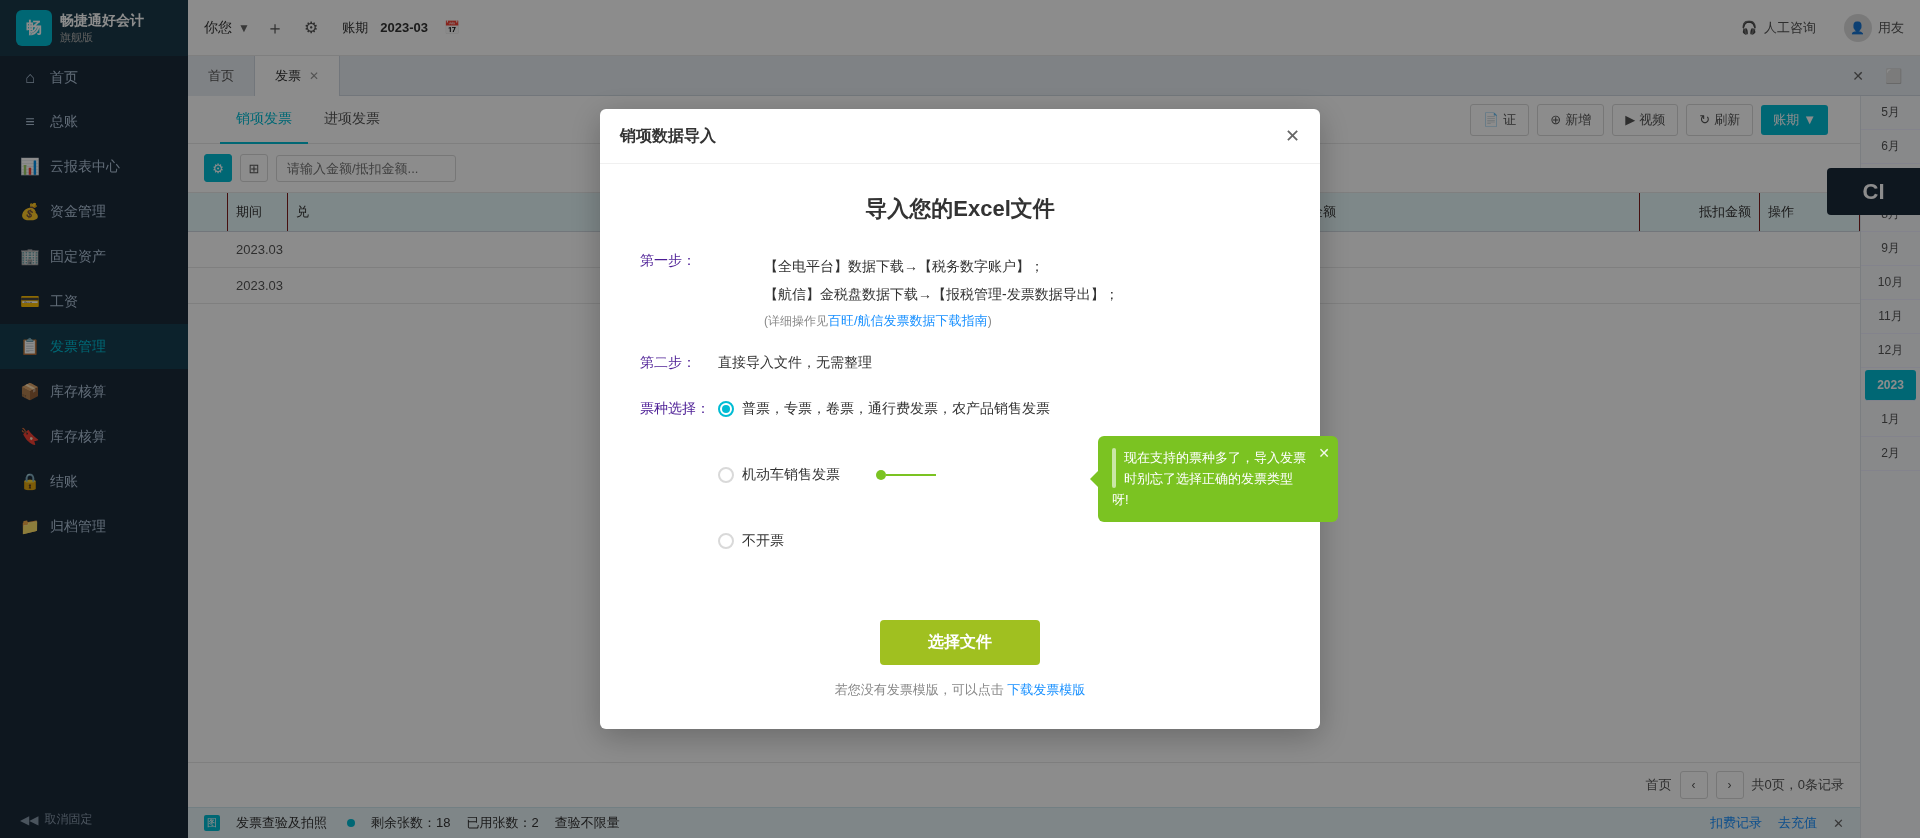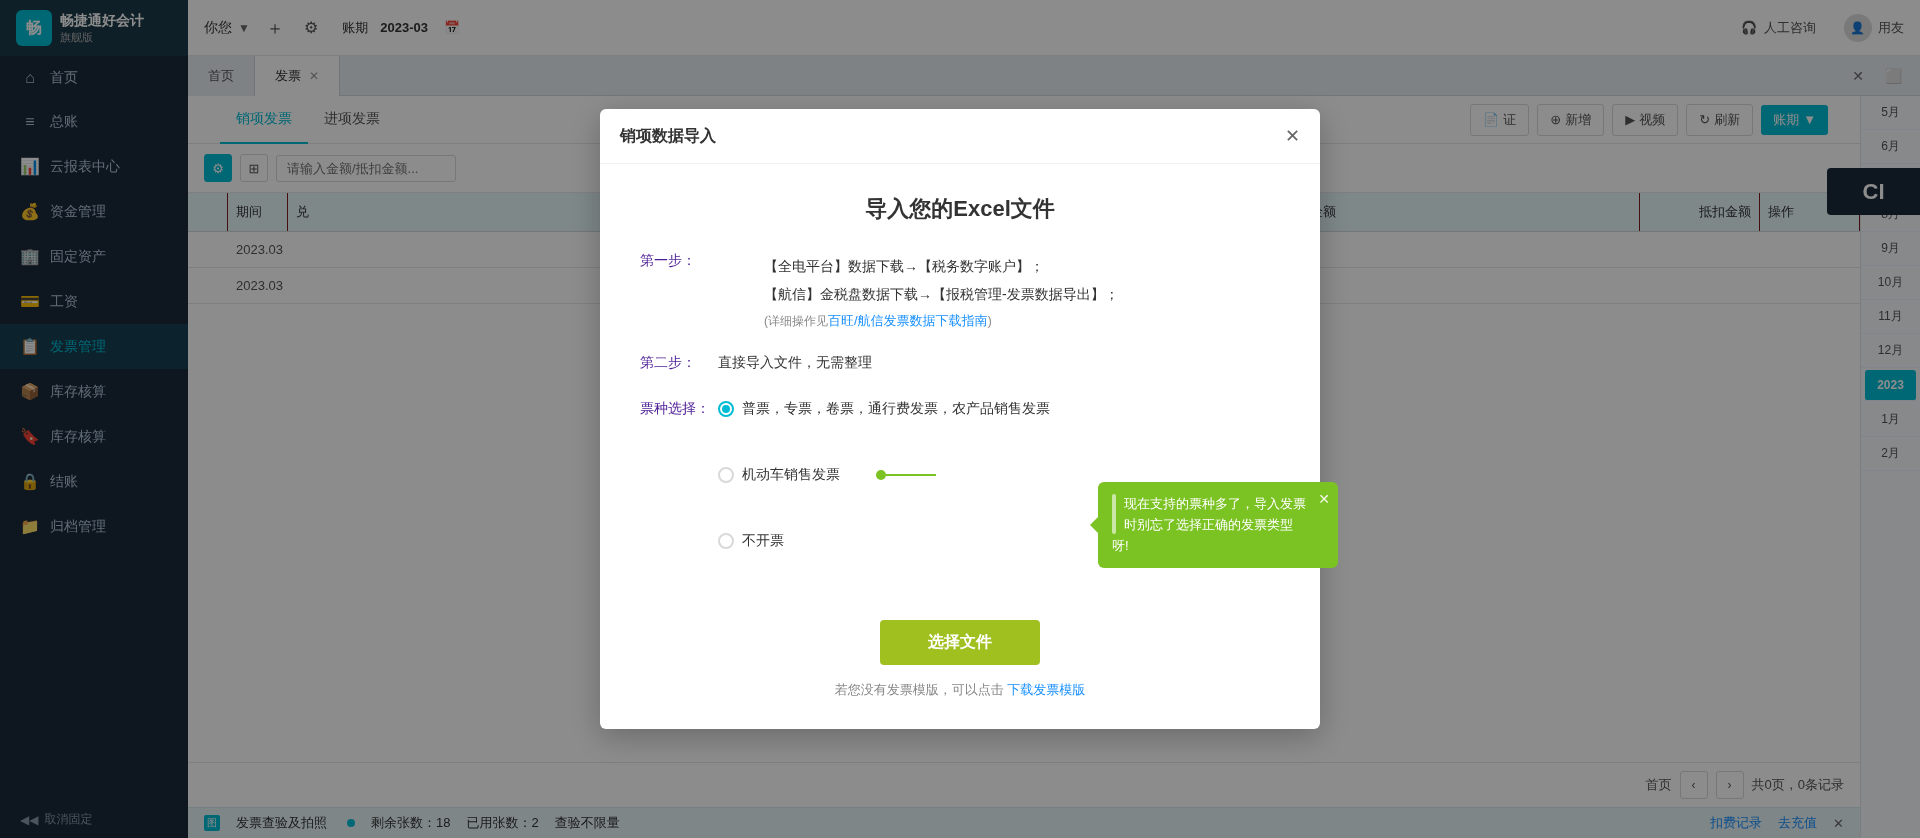--- a/index.html
+++ b/index.html
@@ -372,21 +372,21 @@
               <div class="radio-item">
                 <div class="radio-circle"></div>
                 <span>机动车销售发票</span>
               </div>
 
               <div style="display:flex;align-items:center;margin-left:20px;">
                 <div class="tooltip-dot"></div>
                 <div style="width:50px;height:2px;background:#7bc322;"></div>
               </div>
 
-              <div style="position:absolute;left:380px;top:-30px;background:#7bc322;color:white;padding:12px 30px 12px 14px;border-radius:6px;font-size:13px;line-height:1.6;width:240px;z-index:300;margin-top:46px;">
+              <div style="position:absolute;left:380px;top:-30px;background:#7bc322;color:white;padding:12px 30px 12px 14px;border-radius:6px;font-size:13px;line-height:1.6;width:240px;z-index:300;">
                 <div style="position:absolute;left:-8px;top:50%;transform:translateY(-50%);border-top:8px solid transparent;border-bottom:8px solid transparent;border-right:8px solid #7bc322;"></div>
                 <span style="display:inline-block;width:4px;height:40px;background:rgba(255,255,255,0.6);border-radius:2px;vertical-align:middle;margin-right:8px;float:left;"></span>
                 <span>现在支持的票种多了，导入发票时别忘了选择正确的发票类型呀!</span>
                 <span style="position:absolute;top:6px;right:8px;cursor:pointer;color:rgba(255,255,255,0.9);font-size:14px;">✕</span>
               </div>
             </div>
 
             <div class="radio-item">
               <div class="radio-circle"></div>
               <span>不开票</span>

